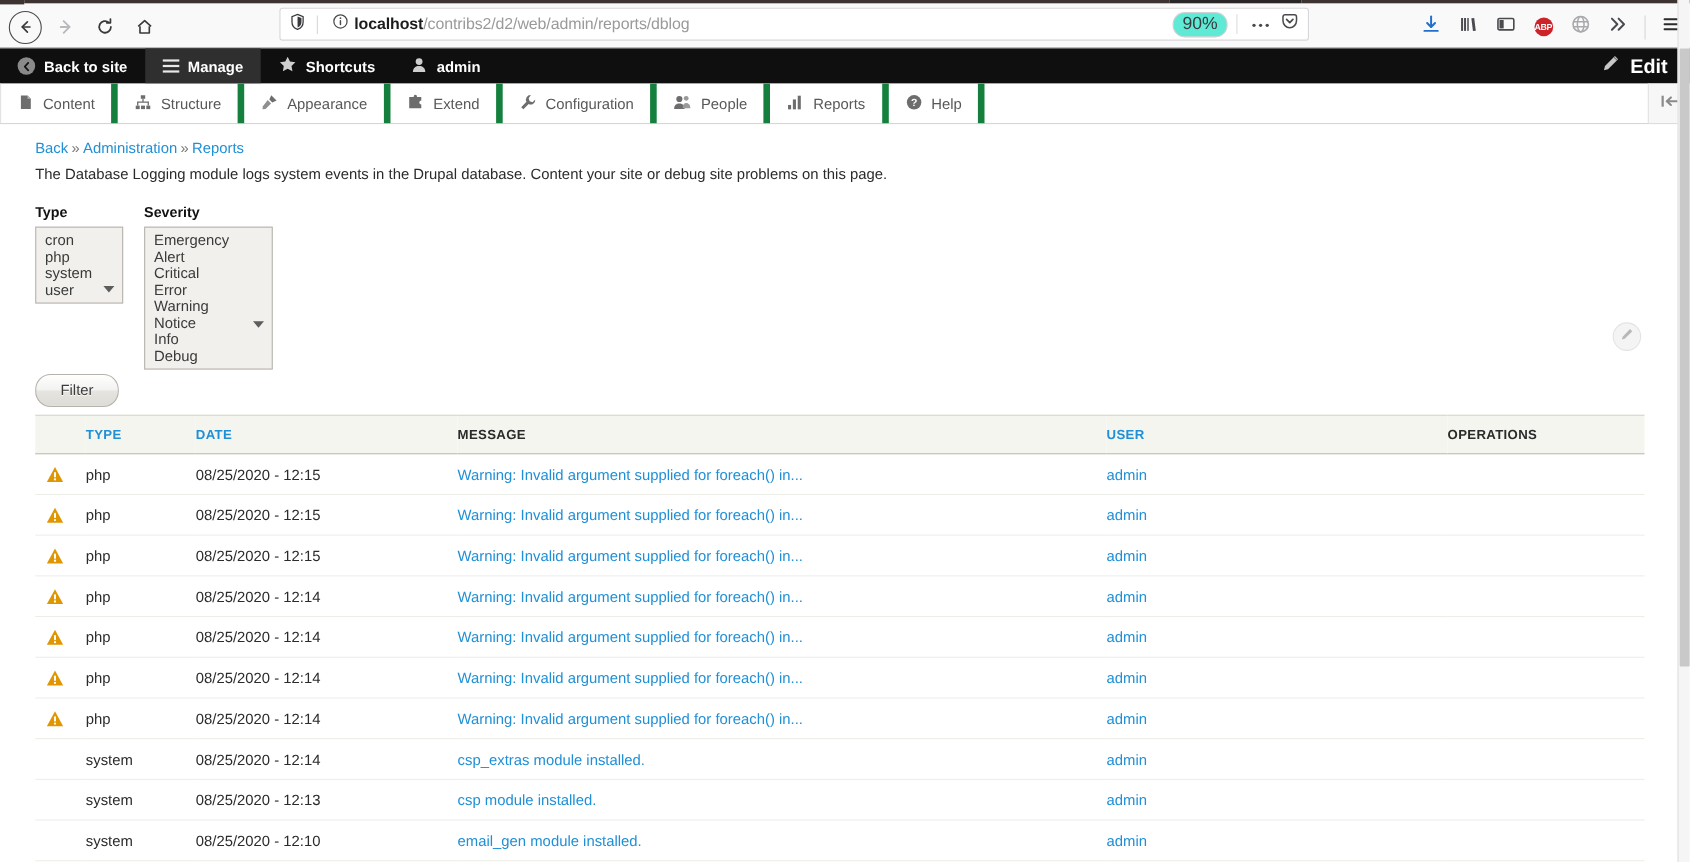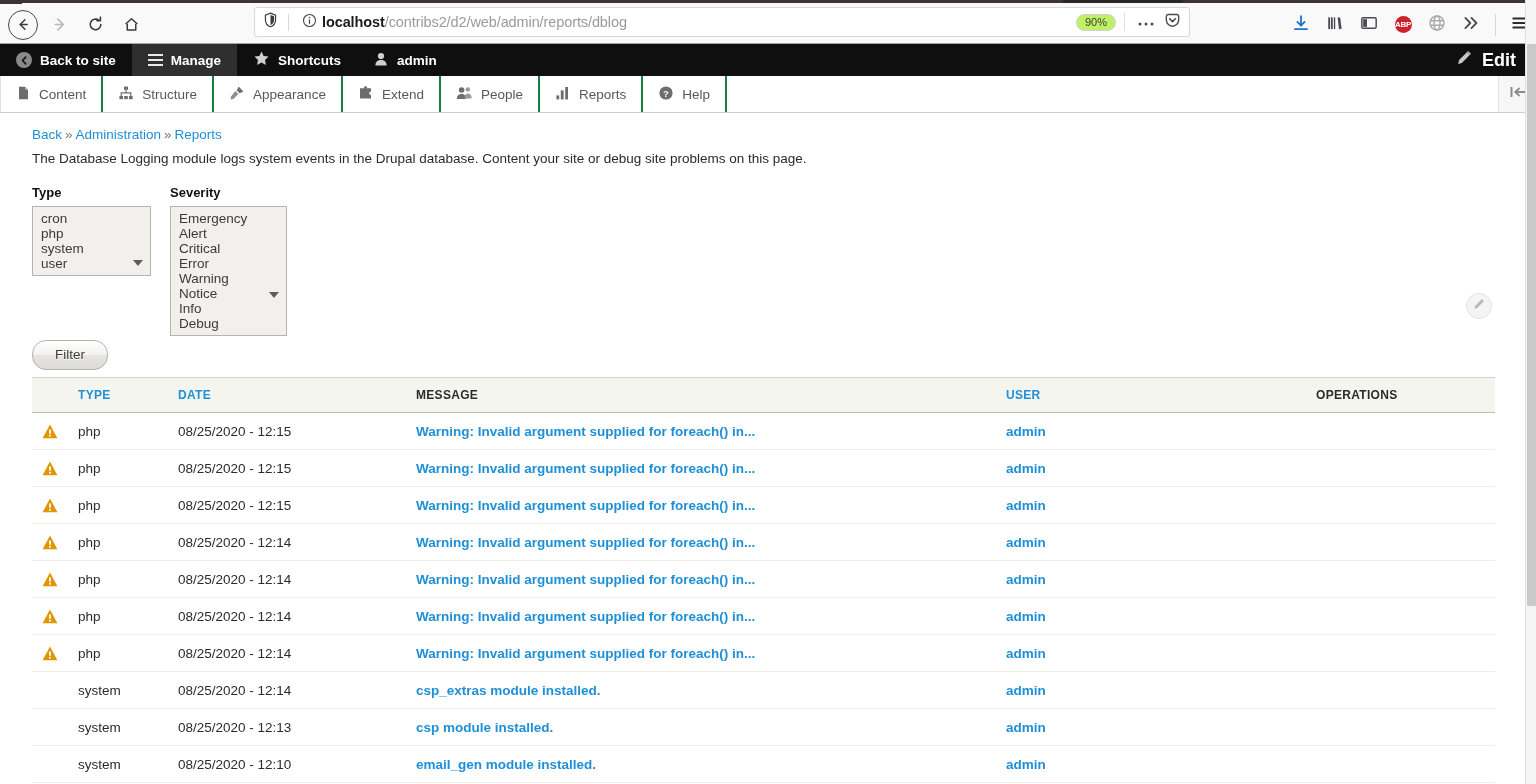--- a/index.html
+++ b/index.html
@@ -56,22 +56,22 @@
     flex: 1;
     font-size: 14.5px;
     color: #9a9a9e;
     white-space: nowrap; overflow: hidden;
     padding-left: 5px;
     letter-spacing: -0.1px;
   }
   .url-text b { color: #1c1c1f; font-weight: 600; }
   .zoom-pill {
     border: 1px solid #d0d0d4; border-radius: 11px;
-    font-size: 11px; color: #3a3a3e; padding: 1px 8px 2px;
-    background: #bef264; margin-right: 6px;
+    font-size: 16px; color: #3a3a3e; padding: 1px 8px 2px;
+    background: #5eead4; margin-right: 6px;
   }
   .url-divider { width:1px; height:18px; background:#dedee1; margin:0 8px 0 2px; }
   .url-icon-btn { width: 26px; height: 26px; display:flex; align-items:center; justify-content:center; }
 
   #chrome-right {
     position: absolute; top: 5px; right: 0; height: 39px;
     display: flex; align-items: center; padding-right: 0; gap: 2px;
   }
   .cr-btn { width: 32px; height: 32px; display:flex; align-items:center; justify-content:center; }
   .abp-badge {
@@ -109,21 +109,21 @@
   #menu-bar {
     position: absolute; top: 76px; left: 0; width: 1536px; height: 37px;
     background: #ffffff;
     border-bottom: 1px solid #ccc;
     display: flex; align-items: stretch;
   }
   .mb-item {
     display: flex; align-items: center; gap: 8px;
     padding: 0 15px;
     font-size: 13.5px; color: #585858;
-    border-right: 2px solid #15803d;
+    border-right: 6px solid #15803d;
     white-space: nowrap;
   }
   .mb-item:first-child { border-left: 1px solid #e2e2e2; }
   .mb-spacer { flex: 1; }
   .mb-collapse {
     width: 38px; border-left: 1px solid #e2e2e2;
     display: flex; align-items: center; justify-content: center;
     background: #f7f7f7;
   }
 
@@ -169,21 +169,21 @@
     color: #3a3a3a;
   }
   .listbox .opt { padding: 0 26px 0 8px; line-height: 15px; white-space: nowrap; }
   .listbox .scroll-tri {
     position: absolute; right: 7px;
     width: 0; height: 0;
     border-left: 5px solid transparent;
     border-right: 5px solid transparent;
     border-top: 6px solid #5d5d5d;
   }
-  #type-listbox { width: 119px; }
+  #type-listbox { width: 80px; }
   #type-listbox .scroll-tri { top: 53px; }
   #severity-listbox { width: 117px; }
   #severity-listbox .scroll-tri { top: 85px; }
 
   #filter-button {
     position: absolute; top: 227px; left: 32px;
     background: linear-gradient(to bottom, #ffffff 0%, #f2f2f0 48%, #e6e4e0 52%, #dedcd7 100%);
     border: 1px solid #b5b2ac;
     border-radius: 14px;
     padding: 6px 22px 7px;
@@ -218,21 +218,21 @@
     vertical-align: middle;
     color: #2b2b2b;
   }
   #log-table tbody tr:first-child td { border-top: none; }
   .c-icon { width: 46px; padding-left: 10px !important; }
   .c-type { width: 100px; }
   .c-date { width: 238px; }
   .c-msg  { width: 590px; }
   .c-user { width: 310px; }
   .c-ops  { }
-  .cell-link { color: #1f8fd6; text-decoration: none; font-weight: bold; }
+  .cell-link { color: #1f8fd6; text-decoration: none; }
   .warn-tri { display: block; }
 
   
   #vscroll {
     position: absolute; top: 0; right: 0; width: 11px; height: 784px;
     background: #f5f5f5; border-left: 1px solid #e0e0e0;
   }
   #vscroll .thumb {
     position: absolute; top: 44px; left: 1px; width: 9px; height: 562px;
     background: #c9c9c9; border-radius: 1px;
@@ -475,20 +475,28 @@
 
   <div class="mb-item">
     <span>
       <svg width="16" height="16" viewBox="0 0 16 16">
           <path d="M2 3.2 H6.2 A1.5 1.5 0 1 1 9 3.2 H13 V6.4 A1.5 1.5 0 1 0 13 10 V13.4 H2 Z" fill="#6d6d6d"></path>
         </svg>
     </span>
     <span>Extend</span>
   </div>
 
+  <div class="mb-item">
+    <span>
+      <svg width="16" height="16" viewBox="0 0 16 16">
+          <path d="M10.6 1.4 A4.2 4.2 0 0 0 6.6 7.6 L1.8 12.4 L3.8 14.4 L8.6 9.6 A4.2 4.2 0 0 0 14.6 5.4 L12.1 7.9 L9.5 7 L8.6 4.4 Z" fill="#6d6d6d"></path>
+        </svg>
+    </span>
+    <span>Configuration</span>
+  </div>
 
   <div class="mb-item">
     <span>
       <svg width="17" height="16" viewBox="0 0 17 16">
           <circle cx="5.6" cy="5" r="2.8" fill="#6d6d6d"></circle>
           <path d="M0.8 14 C0.8 10.4 3 9 5.6 9 C8.2 9 10.4 10.4 10.4 14 Z" fill="#6d6d6d"></path>
           <circle cx="11.8" cy="4.4" r="2.2" fill="#9a9a9a"></circle>
           <path d="M8.6 13.4 C8.6 10.2 10.1 8.6 11.8 8.6 C13.5 8.6 15.6 9.8 15.6 13.4 Z" fill="#9a9a9a"></path>
         </svg>
     </span>

